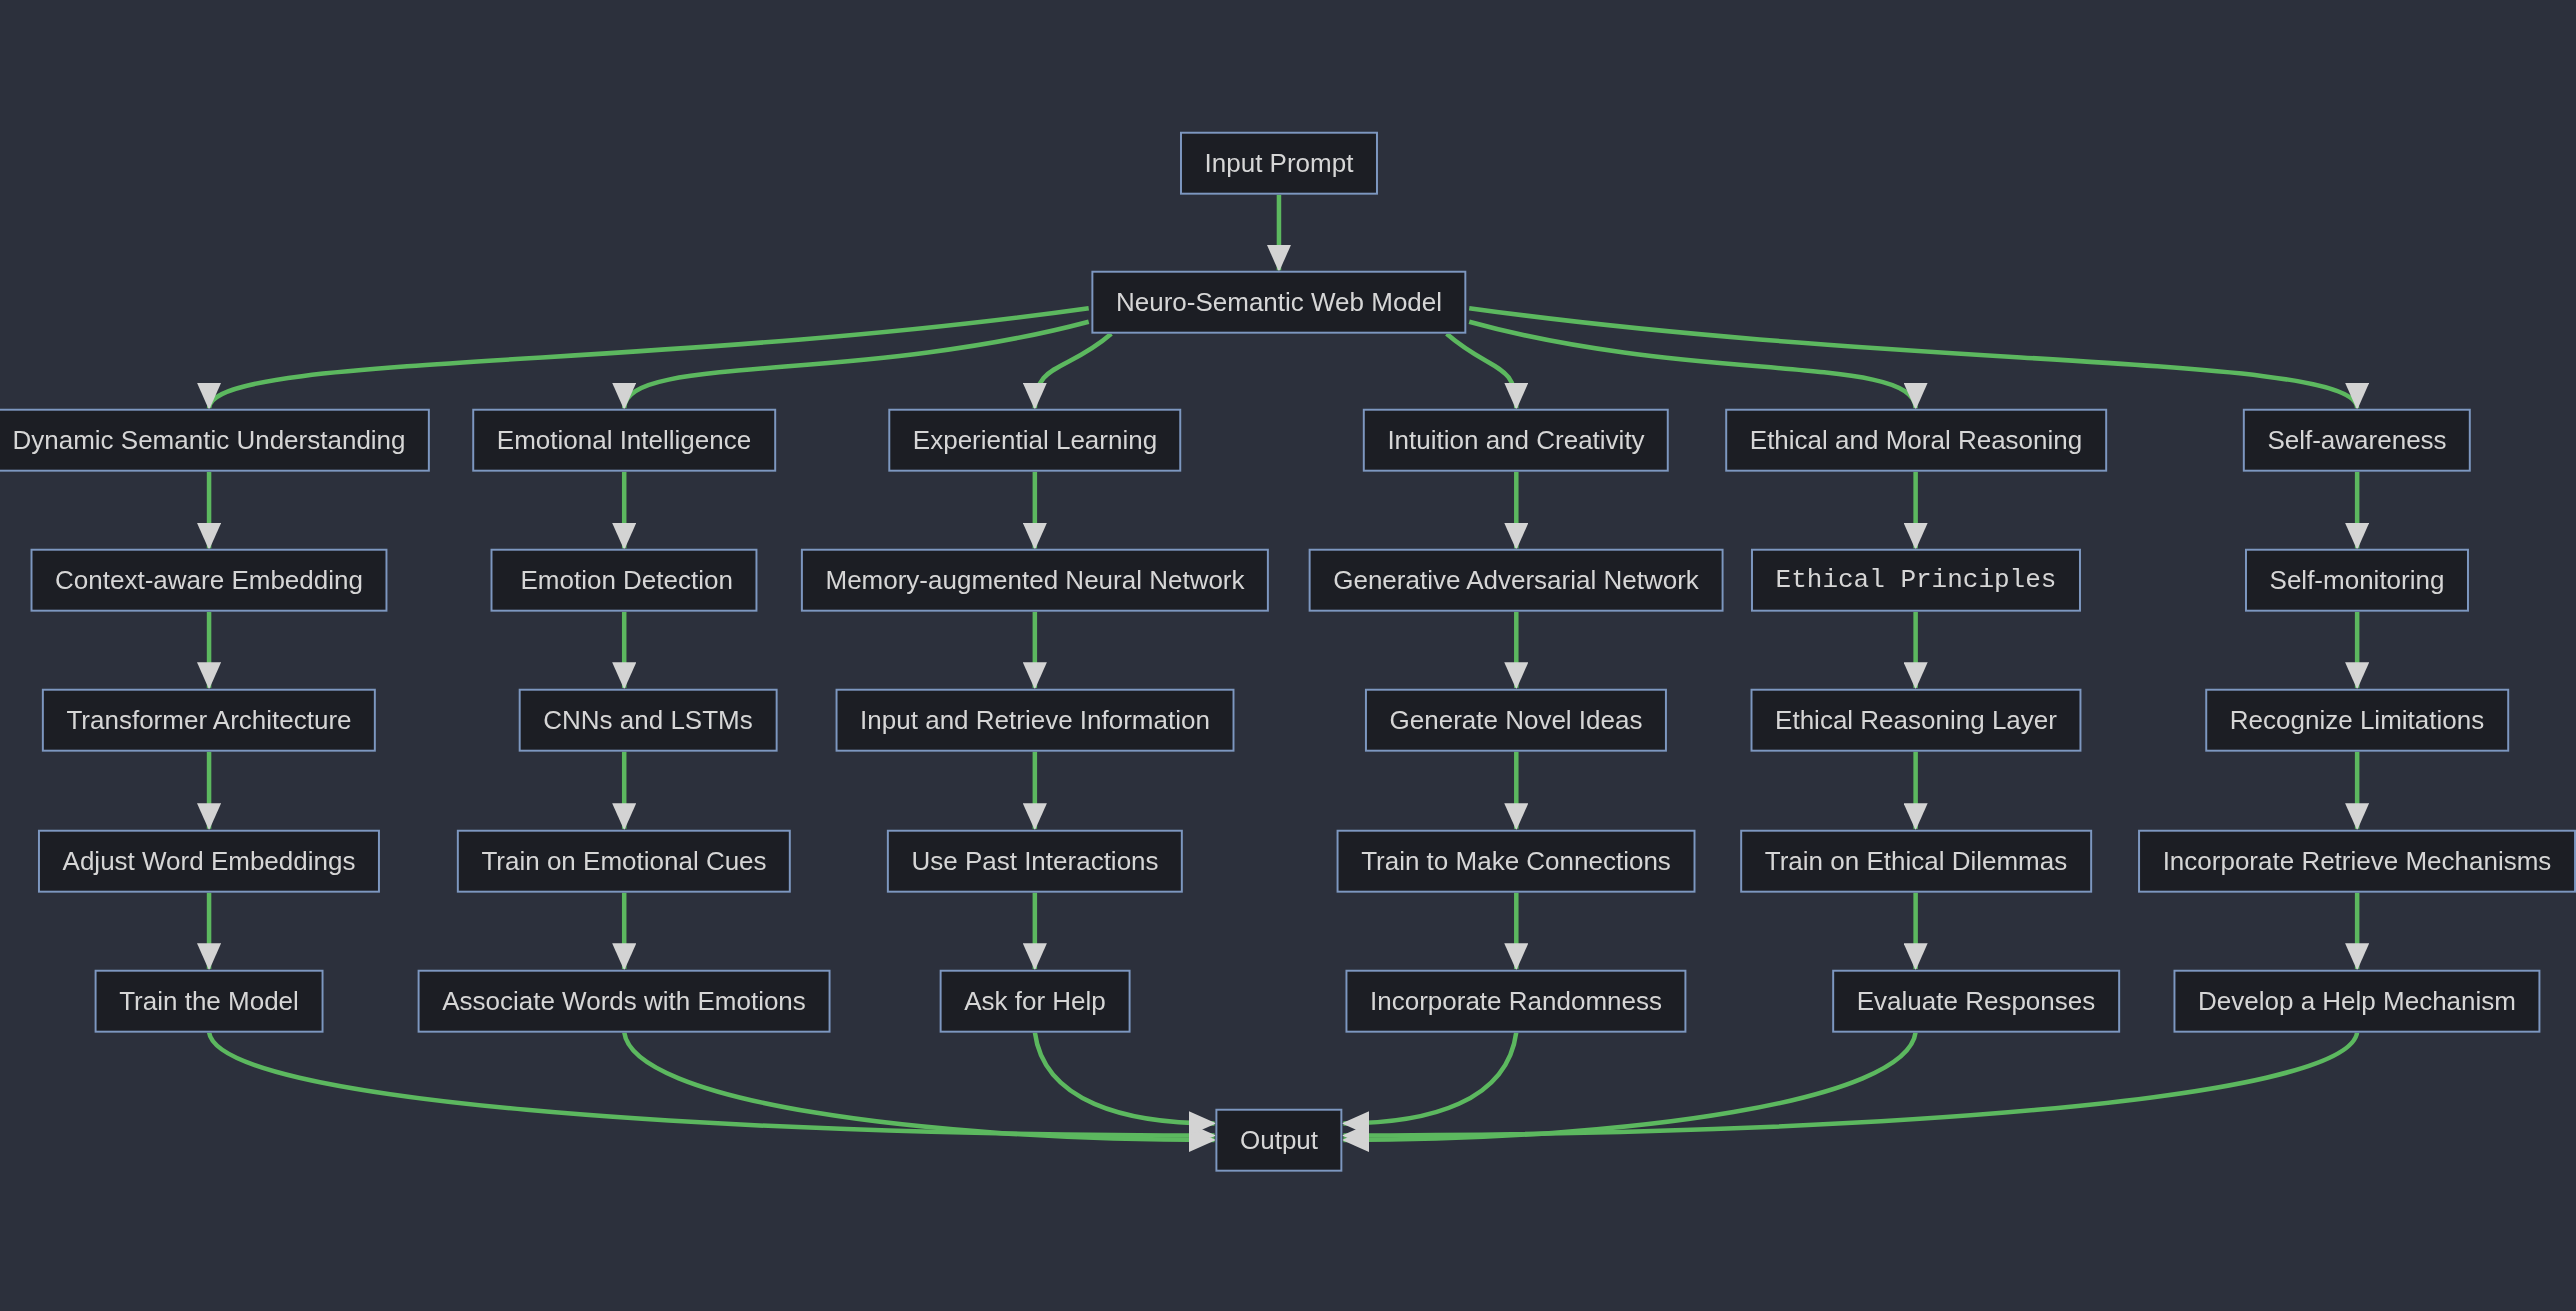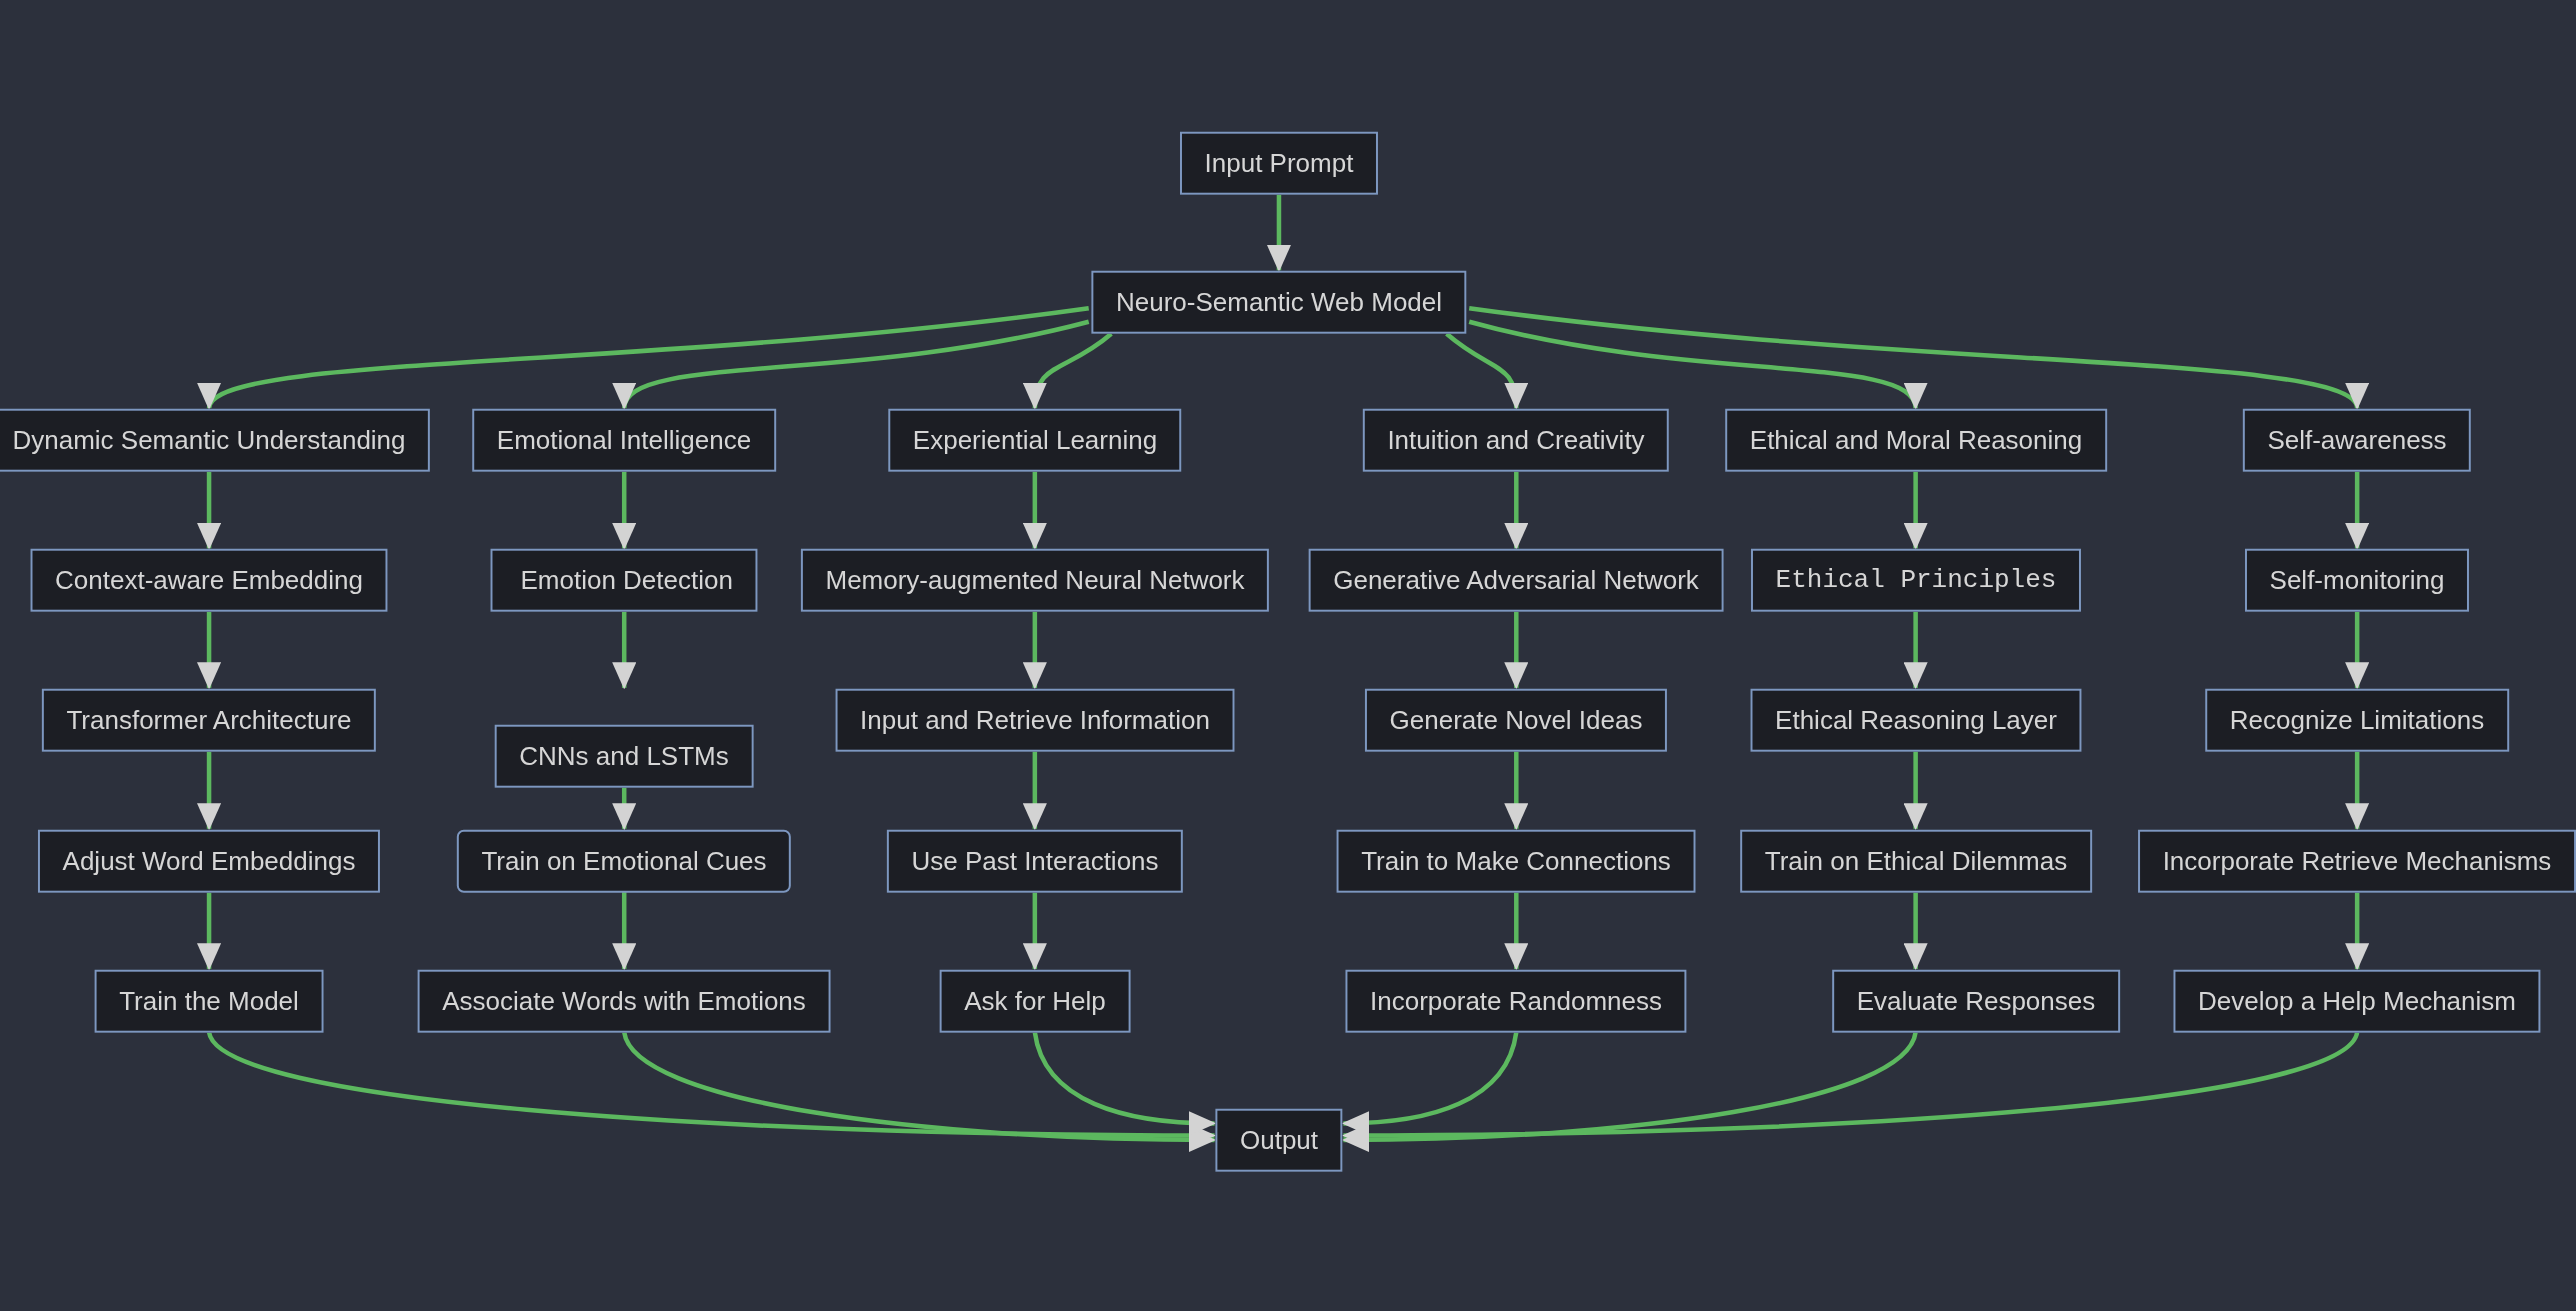--- a/index.html
+++ b/index.html
@@ -76,22 +76,22 @@
 
 <div class="node" style="left: 1279px; top: 163px; text-align: center;"><span>Input Prompt</span></div>
     <div class="node" style="left: 1279px; top: 302px;"><span>Neuro-Semantic Web Model</span></div>
     <div class="node" style="left: 209px; top: 440px;"><span>Dynamic Semantic Understanding</span></div>
     <div class="node" style="left: 209px; top: 580px;"><span>Context-aware Embedding</span></div>
     <div class="node" style="left: 209px; top: 720px;"><span>Transformer Architecture</span></div>
     <div class="node" style="left: 209px; top: 861px;"><span>Adjust Word Embeddings</span></div>
     <div class="node" style="left: 209px; top: 1001px;"><span>Train the Model</span></div>
     <div class="node" style="left: 624px; top: 440px;"><span>Emotional Intelligence</span></div>
     <div class="node" style="left: 624px; top: 580px; padding-left: 28px;"><span>Emotion Detection</span></div>
-    <div class="node" style="left: 624px; top: 720px; margin-top: 36px;"><span>CNNs and LSTMs</span></div>
-    <div class="node" style="left: 624px; top: 861px; border-radius: 7px;"><span>Train on Emotional Cues</span></div>
+    <div class="node" style="left: 648px; top: 720px;"><span>CNNs and LSTMs</span></div>
+    <div class="node" style="left: 624px; top: 861px;"><span>Train on Emotional Cues</span></div>
     <div class="node" style="left: 624px; top: 1001px;"><span>Associate Words with Emotions</span></div>
     <div class="node" style="left: 1035px; top: 440px;"><span>Experiential Learning</span></div>
     <div class="node" style="left: 1035px; top: 580px;"><span>Memory-augmented Neural Network</span></div>
     <div class="node" style="left: 1035px; top: 720px;"><span>Input and Retrieve Information</span></div>
     <div class="node" style="left: 1035px; top: 861px;"><span>Use Past Interactions</span></div>
     <div class="node" style="left: 1035px; top: 1001px;"><span>Ask for Help</span></div>
     <div class="node" style="left: 1516px; top: 440px;"><span>Intuition and Creativity</span></div>
     <div class="node" style="left: 1516px; top: 580px;"><span>Generative Adversarial Network</span></div>
     <div class="node" style="left: 1516px; top: 720px;"><span>Generate Novel Ideas</span></div>
     <div class="node" style="left: 1516px; top: 861px;"><span>Train to Make Connections</span></div>

